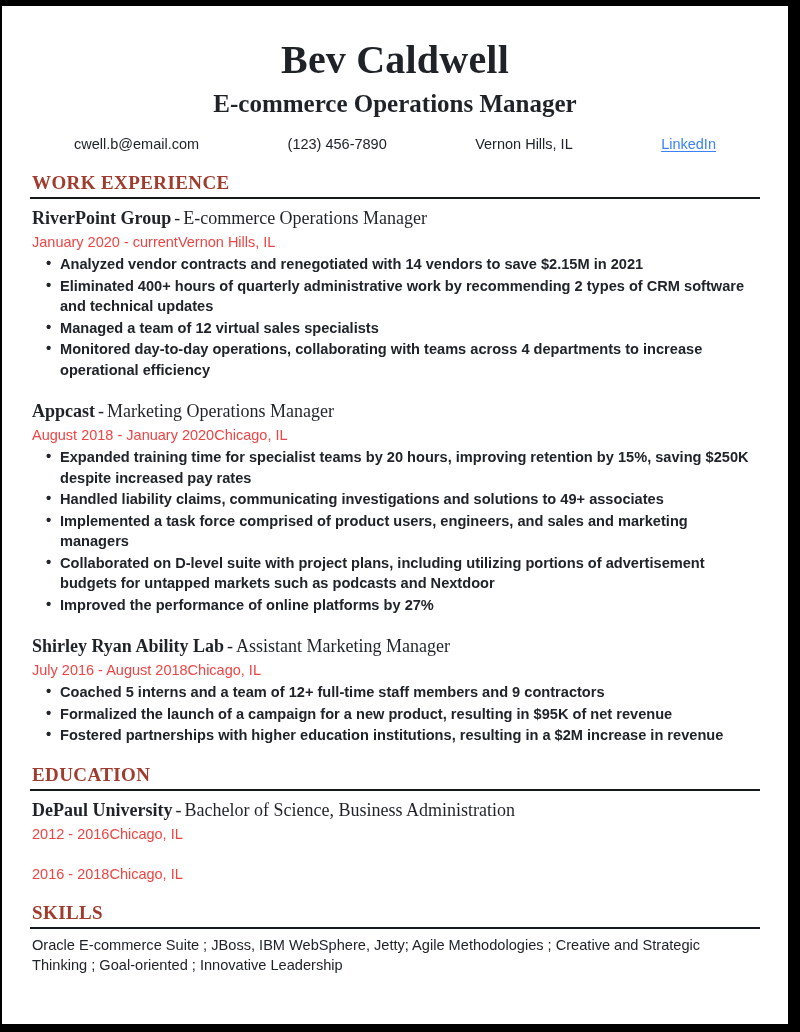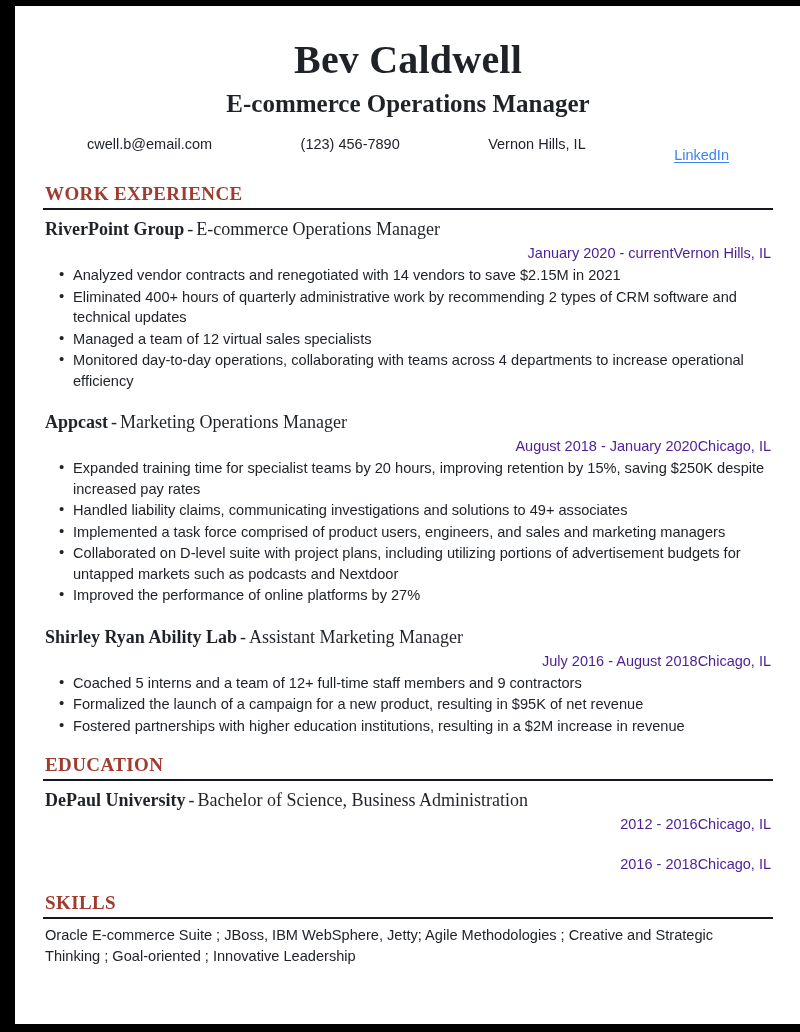--- a/index.html
+++ b/index.html
@@ -9,21 +9,21 @@
   }
   body {
     width: 800px;
     height: 1032px;
     overflow: hidden;
     font-family: "Liberation Sans", sans-serif;
   }
 
   .page-frame {
     position: absolute;
-    left: 15px;
+    left: 2px;
     top: 6px;
     width: 786px;
     height: 1018px;
     background: #ffffff;
     box-sizing: border-box;
     overflow: hidden;
   }
 
   .page-inner {
     padding: 20px 28px 0 28px;
@@ -57,21 +57,20 @@
     margin: 14px 44px 0 44px;
     font-size: 14.5px;
     line-height: 20px;
     color: #20242a;
   }
   .contact-item { white-space: nowrap; }
   .contact-link {
     color: #3b82f6;
     text-decoration: underline;
     text-underline-offset: 2px;
-    margin-top: 11px;
   }
 
   
   .section { margin-top: 18px; }
   .section-title {
     font-family: "Liberation Serif", serif;
     font-weight: bold;
     font-size: 19px;
     line-height: 22px;
     letter-spacing: 0.4px;
@@ -95,40 +94,41 @@
     line-height: 26px;
     color: #1f2328;
     margin: 0 0 1px 2px;
   }
   .entry-org { font-weight: bold; }
   .entry-sep { font-weight: normal; padding: 0 3px; }
   .entry-role { font-weight: normal; }
 
   .entry-meta {
     display: flex;
-    justify-content: flex-end;
+    justify-content: flex-start;
     align-items: baseline;
     font-size: 14.5px;
     line-height: 20px;
-    color: #4c1d95;
+    color: #ef4444;
     margin: 0 2px 2px 2px;
   }
 
   .bullets {
     list-style: none;
     margin: 2px 0 0 0;
     padding: 0;
   }
   .bullets li {
     position: relative;
     padding-left: 30px;
     font-size: 14.6px;
     line-height: 20.5px;
     color: #20242a;
     margin-bottom: 1px;
+    font-weight: bold;
   }
   .bullets li::before {
     content: "\2022";
     position: absolute;
     left: 16px;
     top: -1px;
     font-size: 15px;
     color: #20242a;
   }
 

